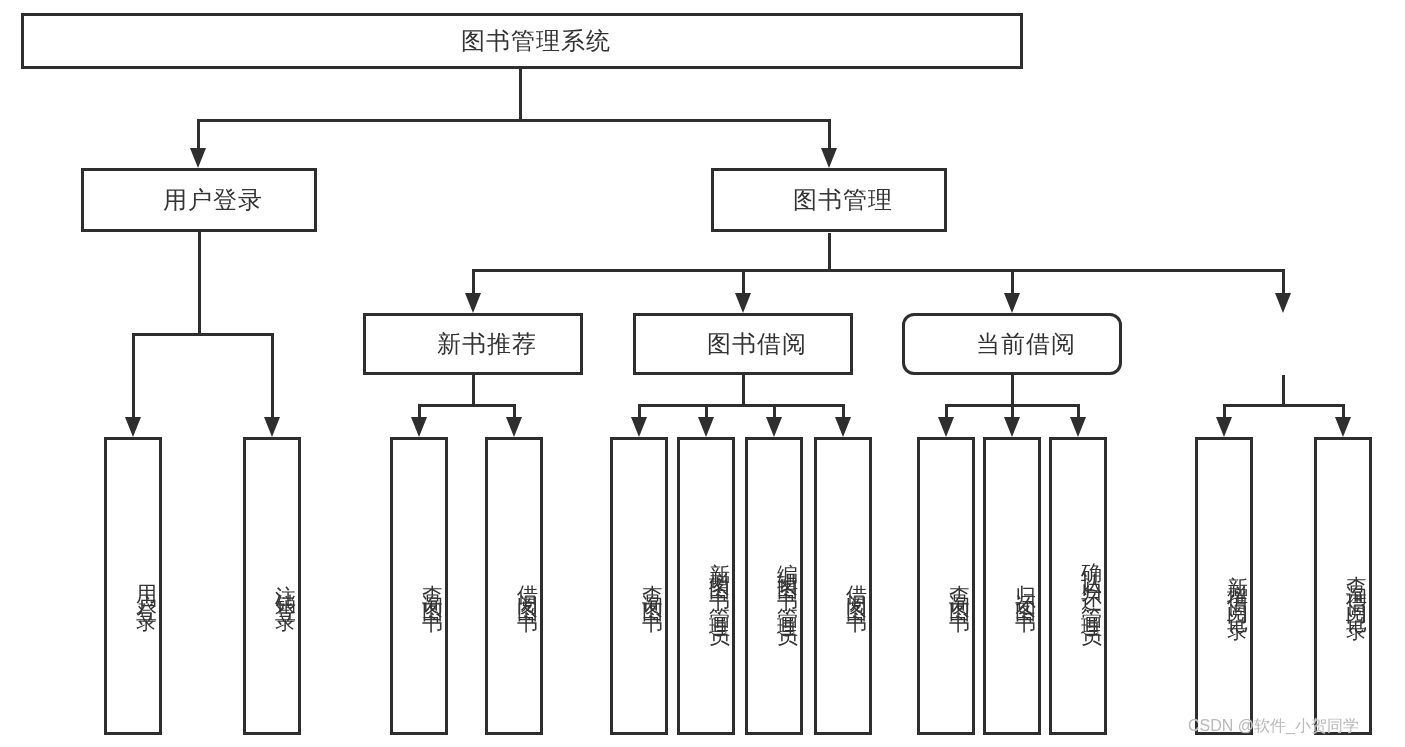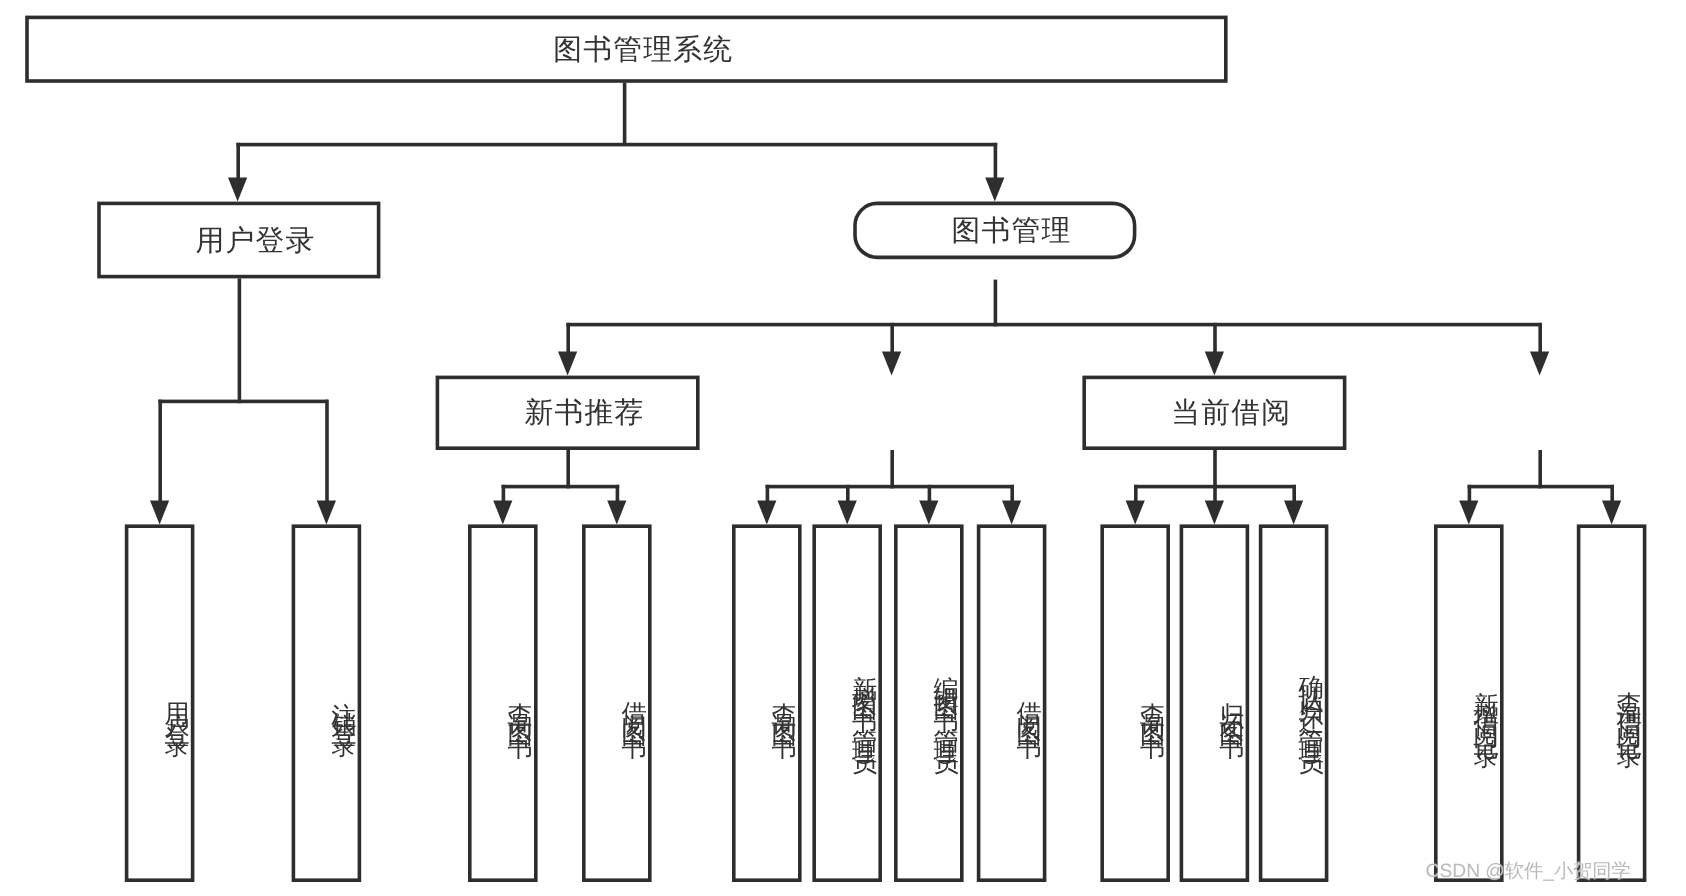--- a/index.html
+++ b/index.html
@@ -69,21 +69,21 @@
   <div class="vline" style="left:519px;top:69px;height:51px;"></div>
   <div class="hline" style="left:197px;top:119px;width:634px;"></div>
   <div class="vline" style="left:197px;top:119px;height:31px;"></div>
   <div class="arrow" style="left:190px;top:148px;"></div>
   <div class="vline" style="left:828px;top:119px;height:31px;"></div>
   <div class="arrow" style="left:821px;top:148px;"></div>
 
   <div class="box" style="left:81px;top:168px;width:236px;height:64px;">
     <span>用户登录</span>
   </div>
-  <div class="box" style="left:711px;top:168px;width:236px;height:48px;border-radius:20px;">
+  <div class="box" style="left:711px;top:168px;width:236px;height:64px;">
     <span>图书管理</span>
   </div>
 
   <div class="vline" style="left:198px;top:232px;height:104px;"></div>
   <div class="hline" style="left:132px;top:333px;width:141px;"></div>
   <div class="vline" style="left:132px;top:333px;height:86px;"></div>
   <div class="arrow" style="left:125px;top:417px;"></div>
   <div class="vline" style="left:271px;top:333px;height:86px;"></div>
   <div class="arrow" style="left:264px;top:417px;"></div>
 
@@ -94,21 +94,24 @@
   <div class="vline" style="left:742px;top:269px;height:26px;"></div>
   <div class="arrow" style="left:735px;top:293px;"></div>
   <div class="vline" style="left:1011px;top:269px;height:26px;"></div>
   <div class="arrow" style="left:1004px;top:293px;"></div>
   <div class="vline" style="left:1282px;top:269px;height:26px;"></div>
   <div class="arrow" style="left:1275px;top:293px;"></div>
 
   <div class="box" style="left:363px;top:313px;width:220px;height:62px;align-items:center;">
     <span>新书推荐</span>
   </div>
-  <div class="box" style="left:902px;top:313px;width:220px;height:62px;">
+  <div class="box" style="left:633px;top:313px;width:220px;height:62px;">
+    <span>图书借阅</span>
+  </div>
+  <div class="box" style="left:902px;top:313px;width:220px;height:62px;border-radius:12px;">
     <span>当前借阅</span>
   </div>
 
   <div class="vline" style="left:472px;top:375px;height:32px;"></div>
   <div class="hline" style="left:418px;top:404px;width:98px;"></div>
   <div class="vline" style="left:418px;top:404px;height:15px;"></div>
   <div class="arrow" style="left:411px;top:417px;"></div>
   <div class="vline" style="left:513px;top:404px;height:15px;"></div>
   <div class="arrow" style="left:506px;top:417px;"></div>
 

